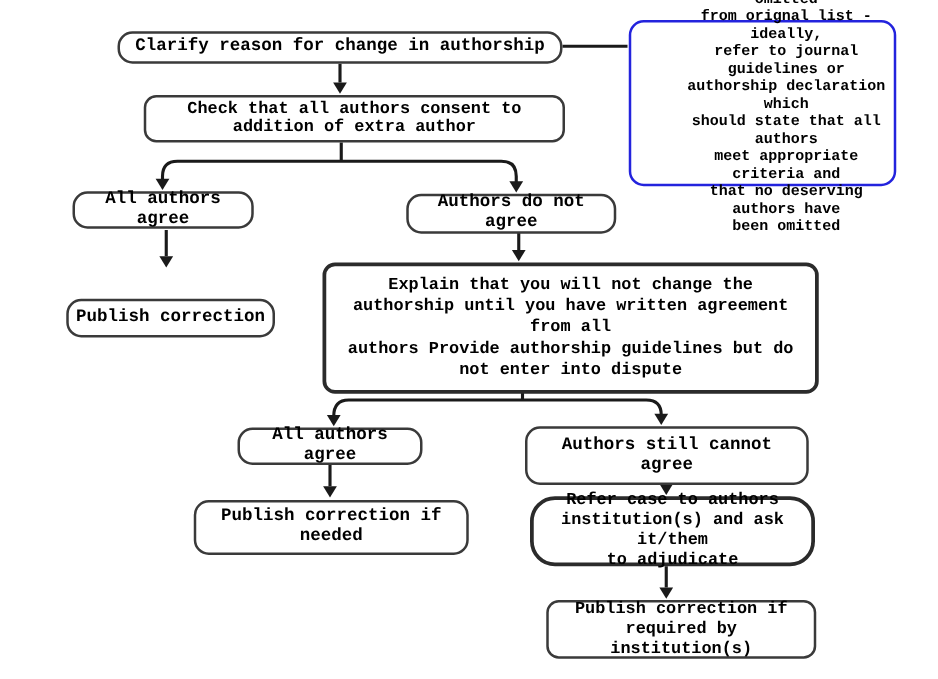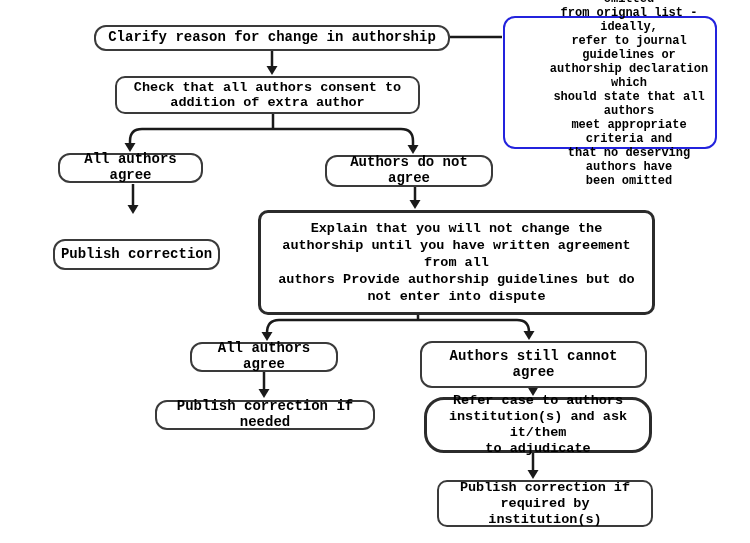--- a/index.html
+++ b/index.html
@@ -31,30 +31,30 @@
     border-radius: 12px;
     line-height: 1.14;
     font-size: 14px;
     padding: 1px 4px;
   }
   
   .n-clarify        { left: 94px;  top: 25px;  width: 356px; height: 26px; }
   .n-note           { left: 503px; top: 16px;  width: 214px; height: 133px;
                       border-color: #2323dd; border-radius: 12px;
                       font-size: 12px; line-height: 14px; padding-left: 42px; }
-  .n-check          { left: 115px; top: 76px;  width: 305px; height: 38px; border-radius: 10px; font-size: 13.5px; }
+  .n-check          { left: 115px; top: 76px;  width: 337px; height: 38px; border-radius: 10px; font-size: 13.5px; }
   .n-agree1         { left: 58px;  top: 153px; width: 145px; height: 30px; }
   .n-notagree       { left: 325px; top: 155px; width: 168px; height: 32px; }
   .n-pubcorr        { left: 53px;  top: 215px; width: 167px; height: 31px; margin-top: 24px; }
   .n-explain        { left: 258px; top: 210px; width: 397px; height: 105px;
                       border-width: 3px; border-color: #2b2b2b; border-radius: 10px;
                       font-size: 13.5px; line-height: 17px; }
   .n-agree2         { left: 190px; top: 342px; width: 148px; height: 30px; }
   .n-stillcannot    { left: 420px; top: 341px; width: 227px; height: 47px; justify-content: center; }
-  .n-pubneeded      { left: 155px; top: 400px; width: 220px; height: 30px; }
+  .n-pubneeded      { left: 155px; top: 400px; width: 220px; height: 44px; }
   .n-refer          { left: 424px; top: 397px; width: 228px; height: 56px;
                       border-width: 3px; border-color: #2b2b2b; border-radius: 20px;
                       font-size: 13.5px; line-height: 16px; }
   .n-pubrequired    { left: 437px; top: 480px; width: 216px; height: 47px;
                       border-radius: 10px; font-size: 13.5px; line-height: 16px; text-align: center; }
 </style>
 </head>
 <body>
 
 <div class="canvas">

